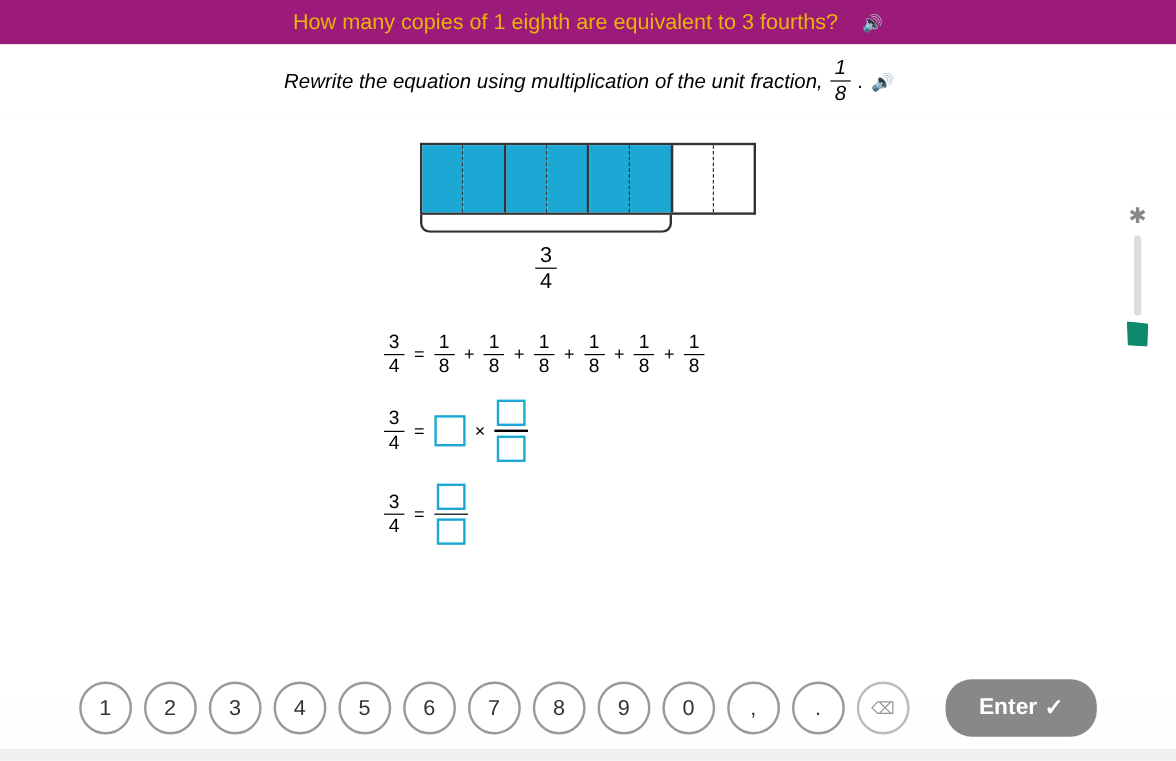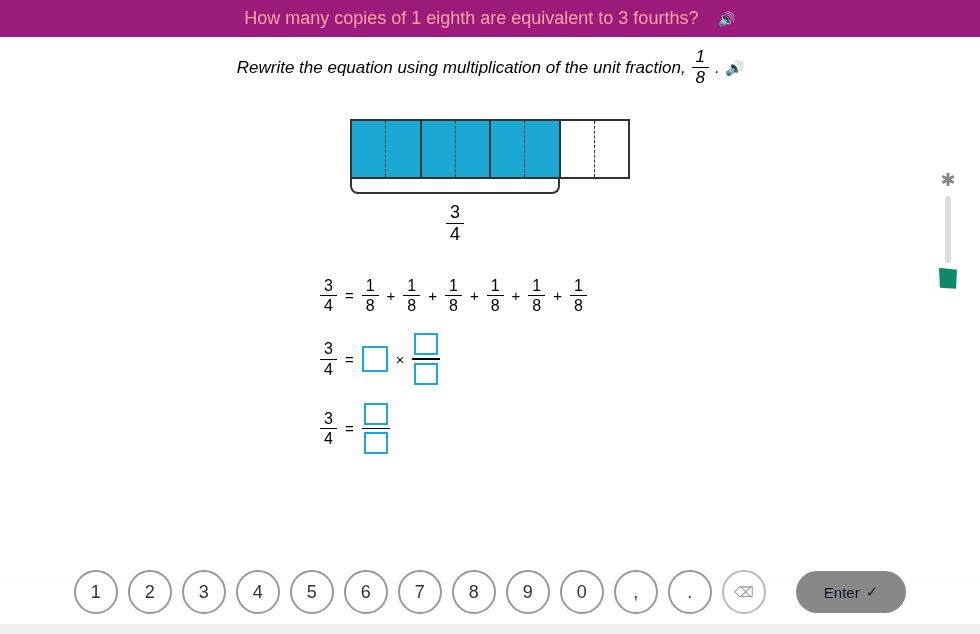--- a/index.html
+++ b/index.html
@@ -1,17 +1,17 @@
 <!DOCTYPE html>
 <html><head>
 <meta charset="utf-8">
 <style>
 * { margin: 0; padding: 0; box-sizing: border-box; }
 body { font-family: Arial, sans-serif; background: #f0f0f0; width: 980px; height: 634px; overflow: hidden; position: relative; }
-.header { background: #9c1b7a; color: #fca5a5; padding: 8px 20px; text-align: center; font-size: 18px; display: flex; align-items: center; justify-content: center; gap: 20px; }
+.header { background: #9c1b7a; color: #eab308; padding: 8px 20px; text-align: center; font-size: 18px; display: flex; align-items: center; justify-content: center; gap: 20px; }
 .subheader { background: white; padding: 10px 20px; text-align: center; font-size: 17px; display: flex; align-items: center; justify-content: center; gap: 6px; font-style: italic; }
 .content { background: white; padding: 20px 40px; height: 480px; position: relative; }
 .bar-model { display: flex; justify-content: center; margin-bottom: 8px; }
 .bar-wrap { width: 280px; }
 .bar { display: flex; border: 2px solid #333; height: 60px; }
 .cell { flex: 1; border-right: 1px dashed #333; }
 .cell:last-child { border-right: none; }
 .cell.filled { background: #1ba8d4; }
 .cell.solid-right { border-right: 2px solid #333; }
 .brace { border-left: 2px solid #333; border-right: 2px solid #333; border-bottom: 2px solid #333; border-top: none; height: 15px; width: 210px; border-radius: 0 0 8px 8px; }
@@ -26,21 +26,21 @@
 .box-frac .box-sm { width: 24px; height: 22px; border: 2px solid #1ba8d4; }
 .box-frac .line { width: 28px; height: 1.5px; background: #000; }
 .audio-icon { font-size: 14px; cursor: pointer; }
 .slider-widget { position: absolute; right: 18px; top: 70px; width: 28px; height: 120px; display: flex; flex-direction: column; align-items: center; }
 .slider-top { font-size: 18px; color: #888; }
 .slider-track { width: 6px; height: 70px; background: #ddd; border-radius: 3px; margin: 5px 0; }
 .slider-bottom { width: 18px; height: 22px; background: #0d8a6e; clip-path: polygon(0 0, 100% 10%, 95% 100%, 5% 95%); }
 .keypad { position: absolute; bottom: 10px; left: 0; right: 0; display: flex; align-items: center; justify-content: center; gap: 10px; padding: 10px 20px; background: rgba(255,255,255,0.9); }
 .key { width: 44px; height: 44px; border-radius: 50%; border: 2px solid #999; background: white; font-size: 18px; color: #333; cursor: pointer; display: flex; align-items: center; justify-content: center; }
 .key-bksp { border-color: #bbb; font-size: 14px; color: #999; }
-.enter-btn { background: #888; color: #0f172a; border: none; border-radius: 22px; padding: 12px 28px; font-size: 15px; cursor: pointer; display: flex; align-items: center; gap: 6px; margin-left: 20px; }
+.enter-btn { background: #888; color: #ffffff; border: none; border-radius: 22px; padding: 12px 28px; font-size: 19px; cursor: pointer; display: flex; align-items: center; gap: 6px; margin-left: 20px; font-weight: bold; }
 .op { font-size: 15px; }
 </style>
 </head>
 <body>
 
 <div class="header">
   <span>How many copies of 1 eighth are equivalent to 3 fourths?</span>
   <span class="audio-icon">🔊</span>
 </div>
 

